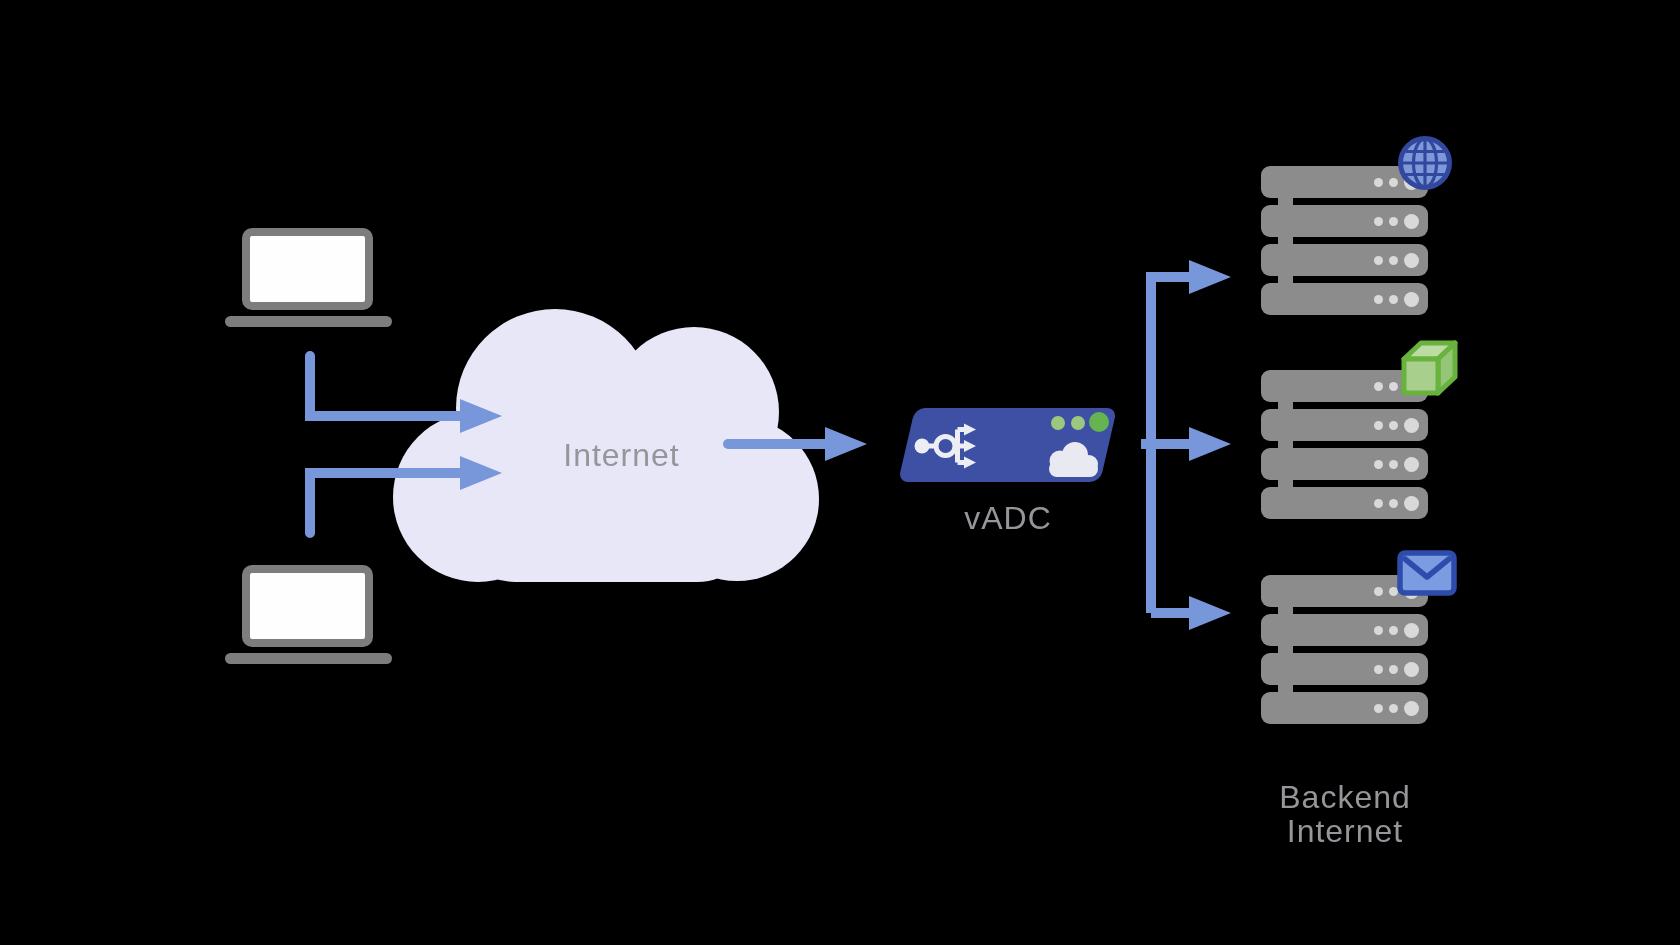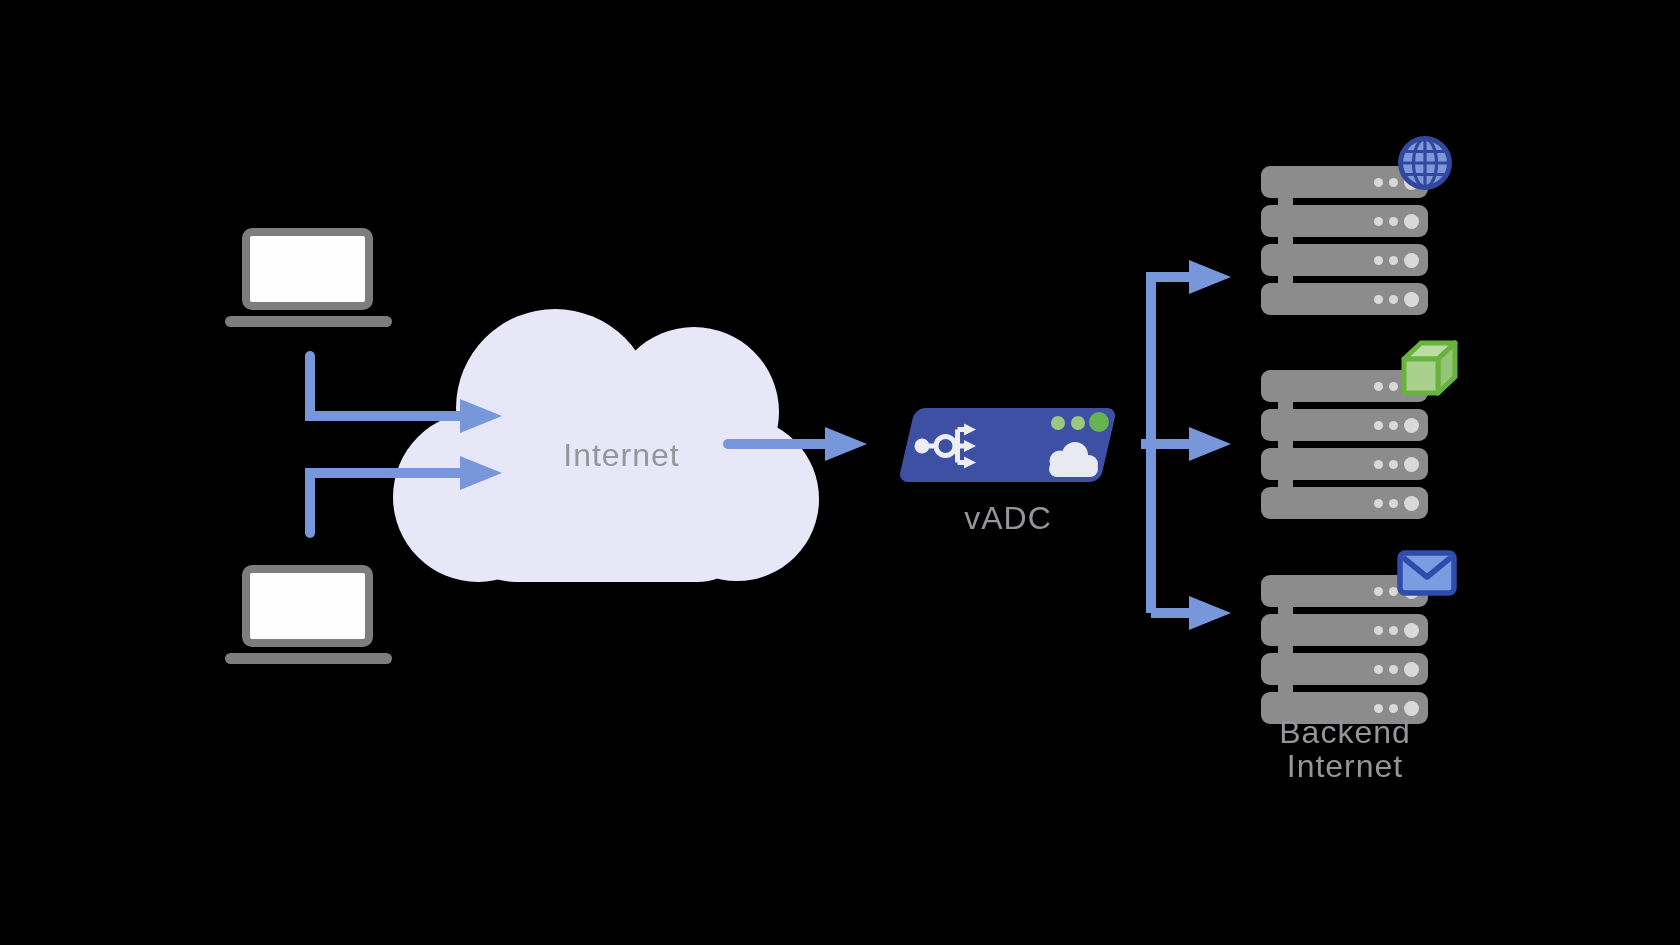--- a/index.html
+++ b/index.html
@@ -40,21 +40,21 @@
   .stack .slab{position:relative;height:32px;margin-bottom:7px;border-radius:9px;background:var(--server-gray,#8C8C8C);
     display:flex;align-items:center;justify-content:flex-end;gap:6px;padding-right:9px;box-sizing:border-box;}
   .stack .slab:last-child{margin-bottom:0;}
   .led{width:9px;height:9px;border-radius:50%;background:#D9D9D9;}
   .led.big{width:15px;height:15px;}
   
   .lbl{position:absolute;color:var(--label-gray,#95959A);font-size:32px;letter-spacing:1px;
     text-align:center;z-index:4;font-weight:400;}
   .lbl-internet{left:519px;top:437px;width:205px;line-height:36px;}
   .lbl-vadc{left:928px;top:500px;width:160px;line-height:36px;text-align:center;}
-  .lbl-backend{left:1245px;top:715px;width:200px;line-height:34px;}
+  .lbl-backend{left:1245px;top:780px;width:200px;line-height:34px;}
 </style>
 </head>
 <body>
 
 <div class="canvas">
 
   <div class="laptop" style="left:225px;top:228px;">
     <div class="screen"></div>
     <div class="base"></div>
   </div>

